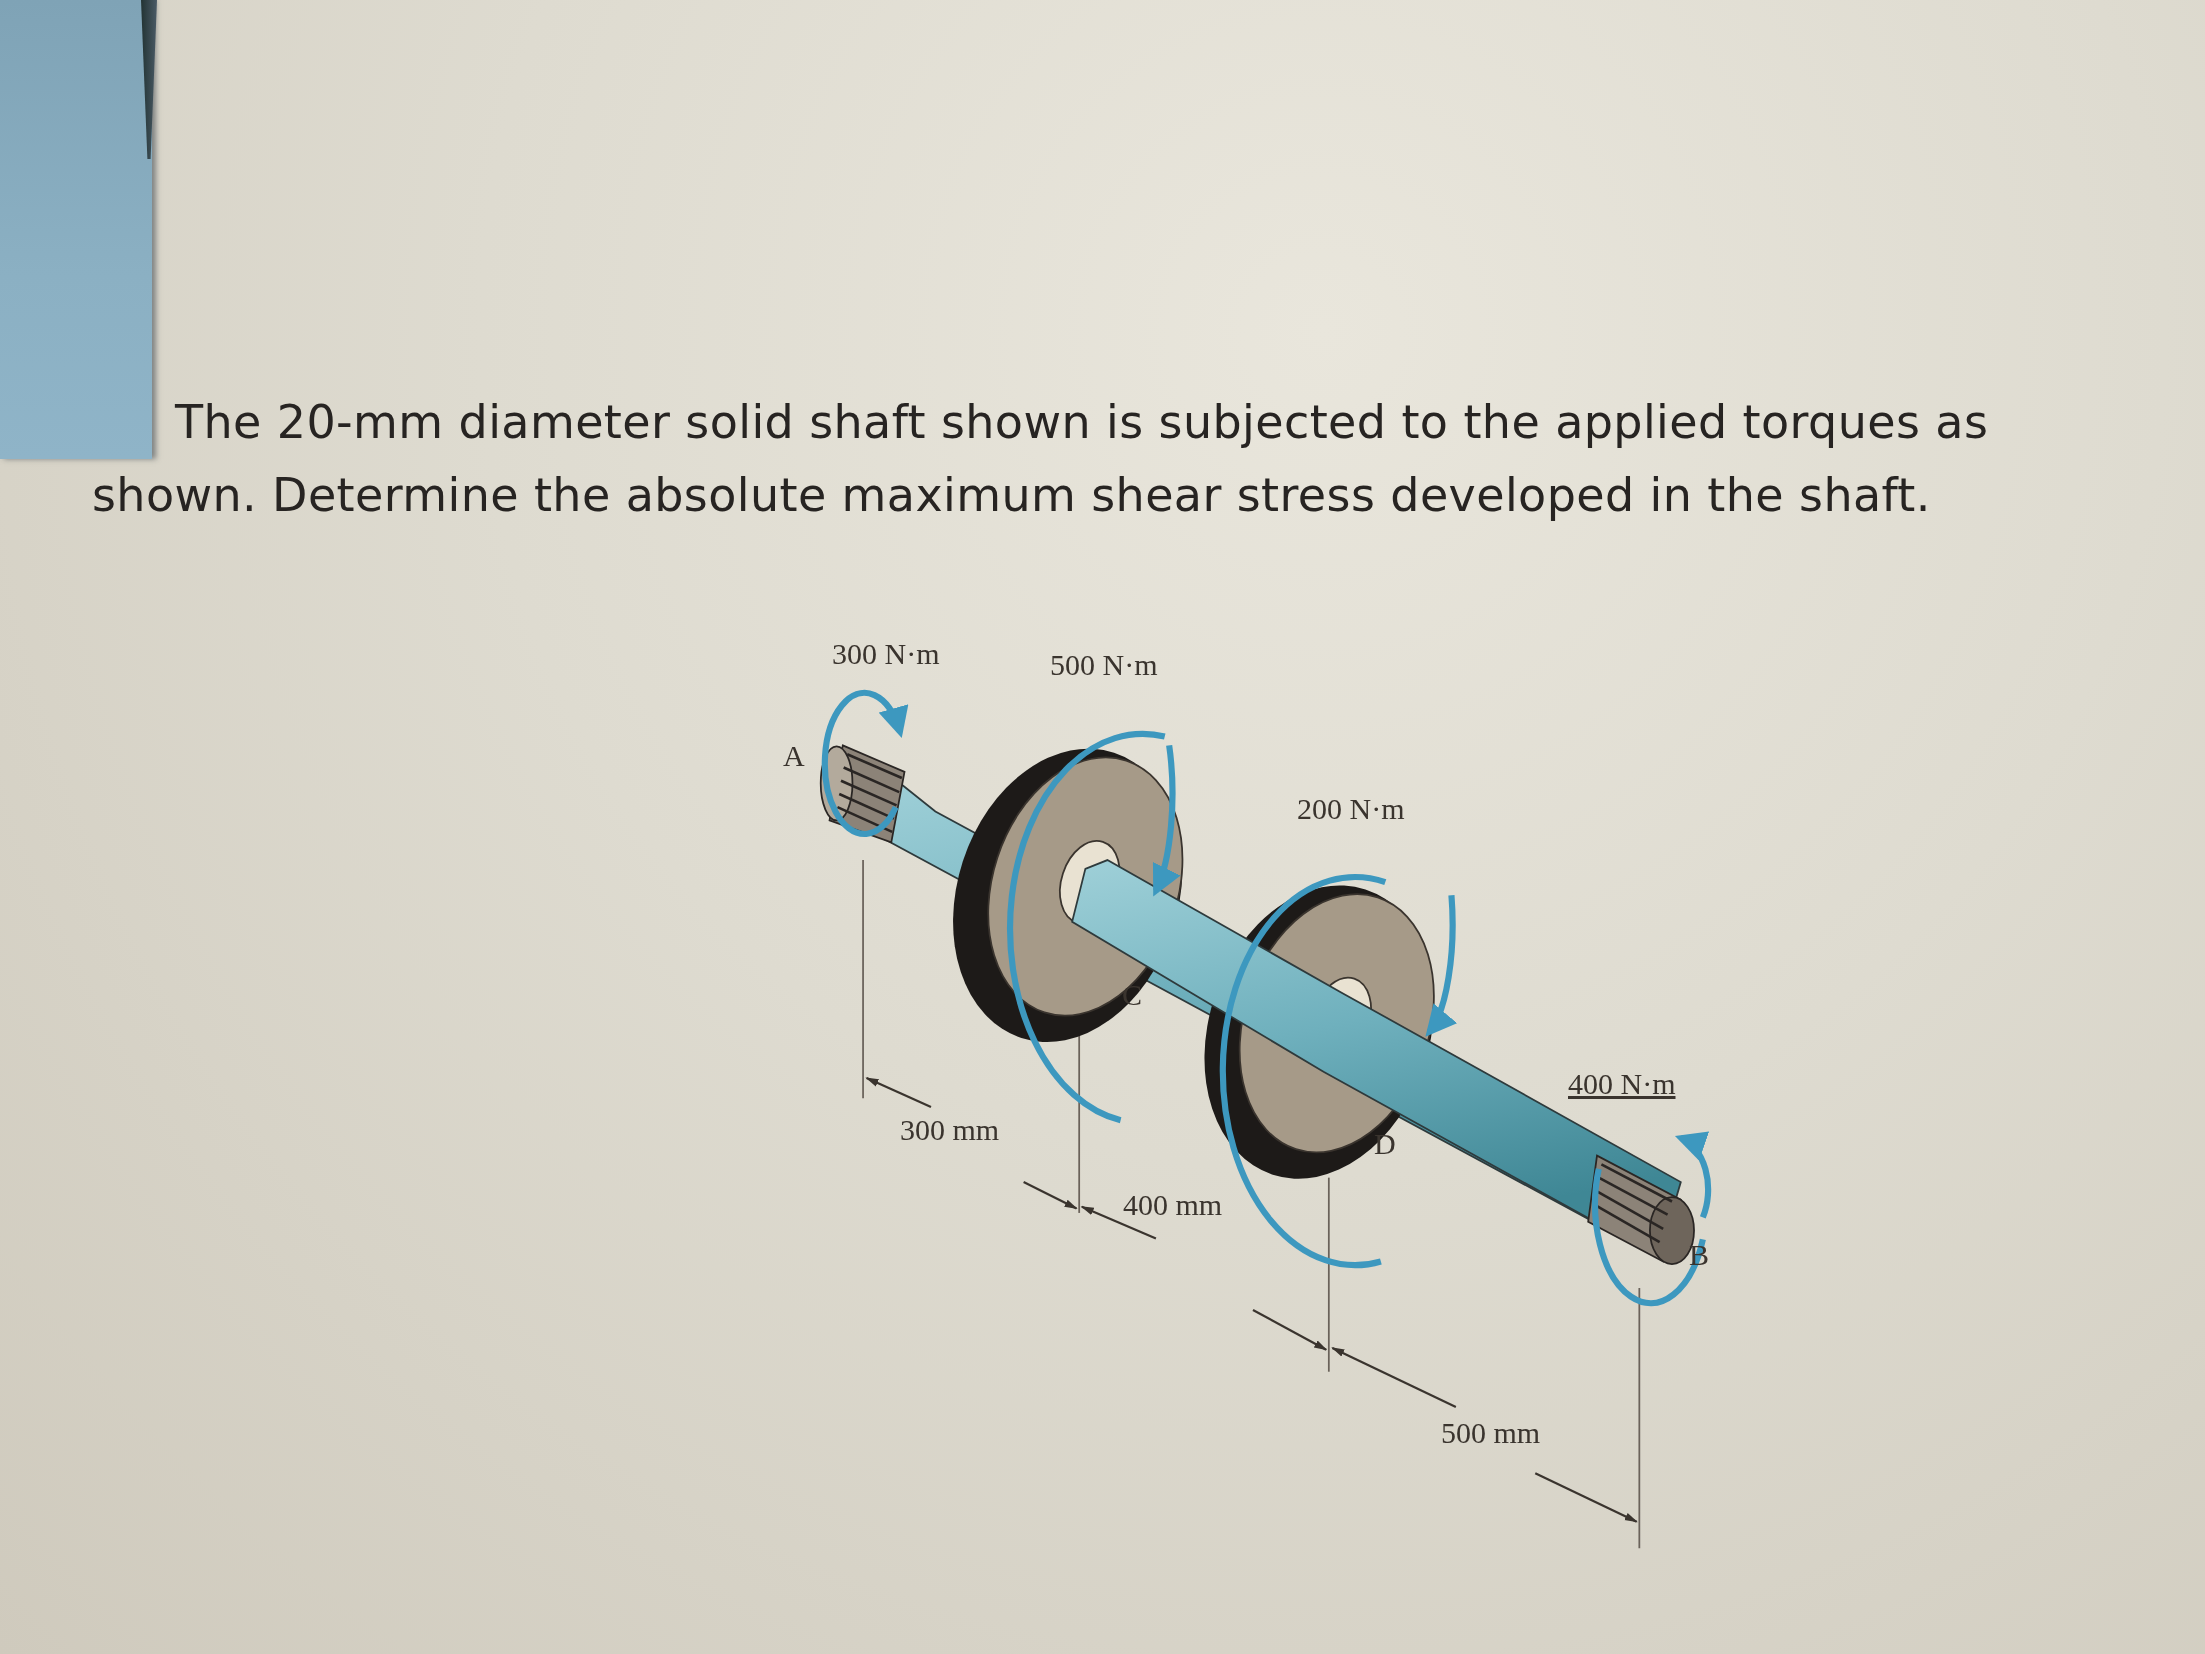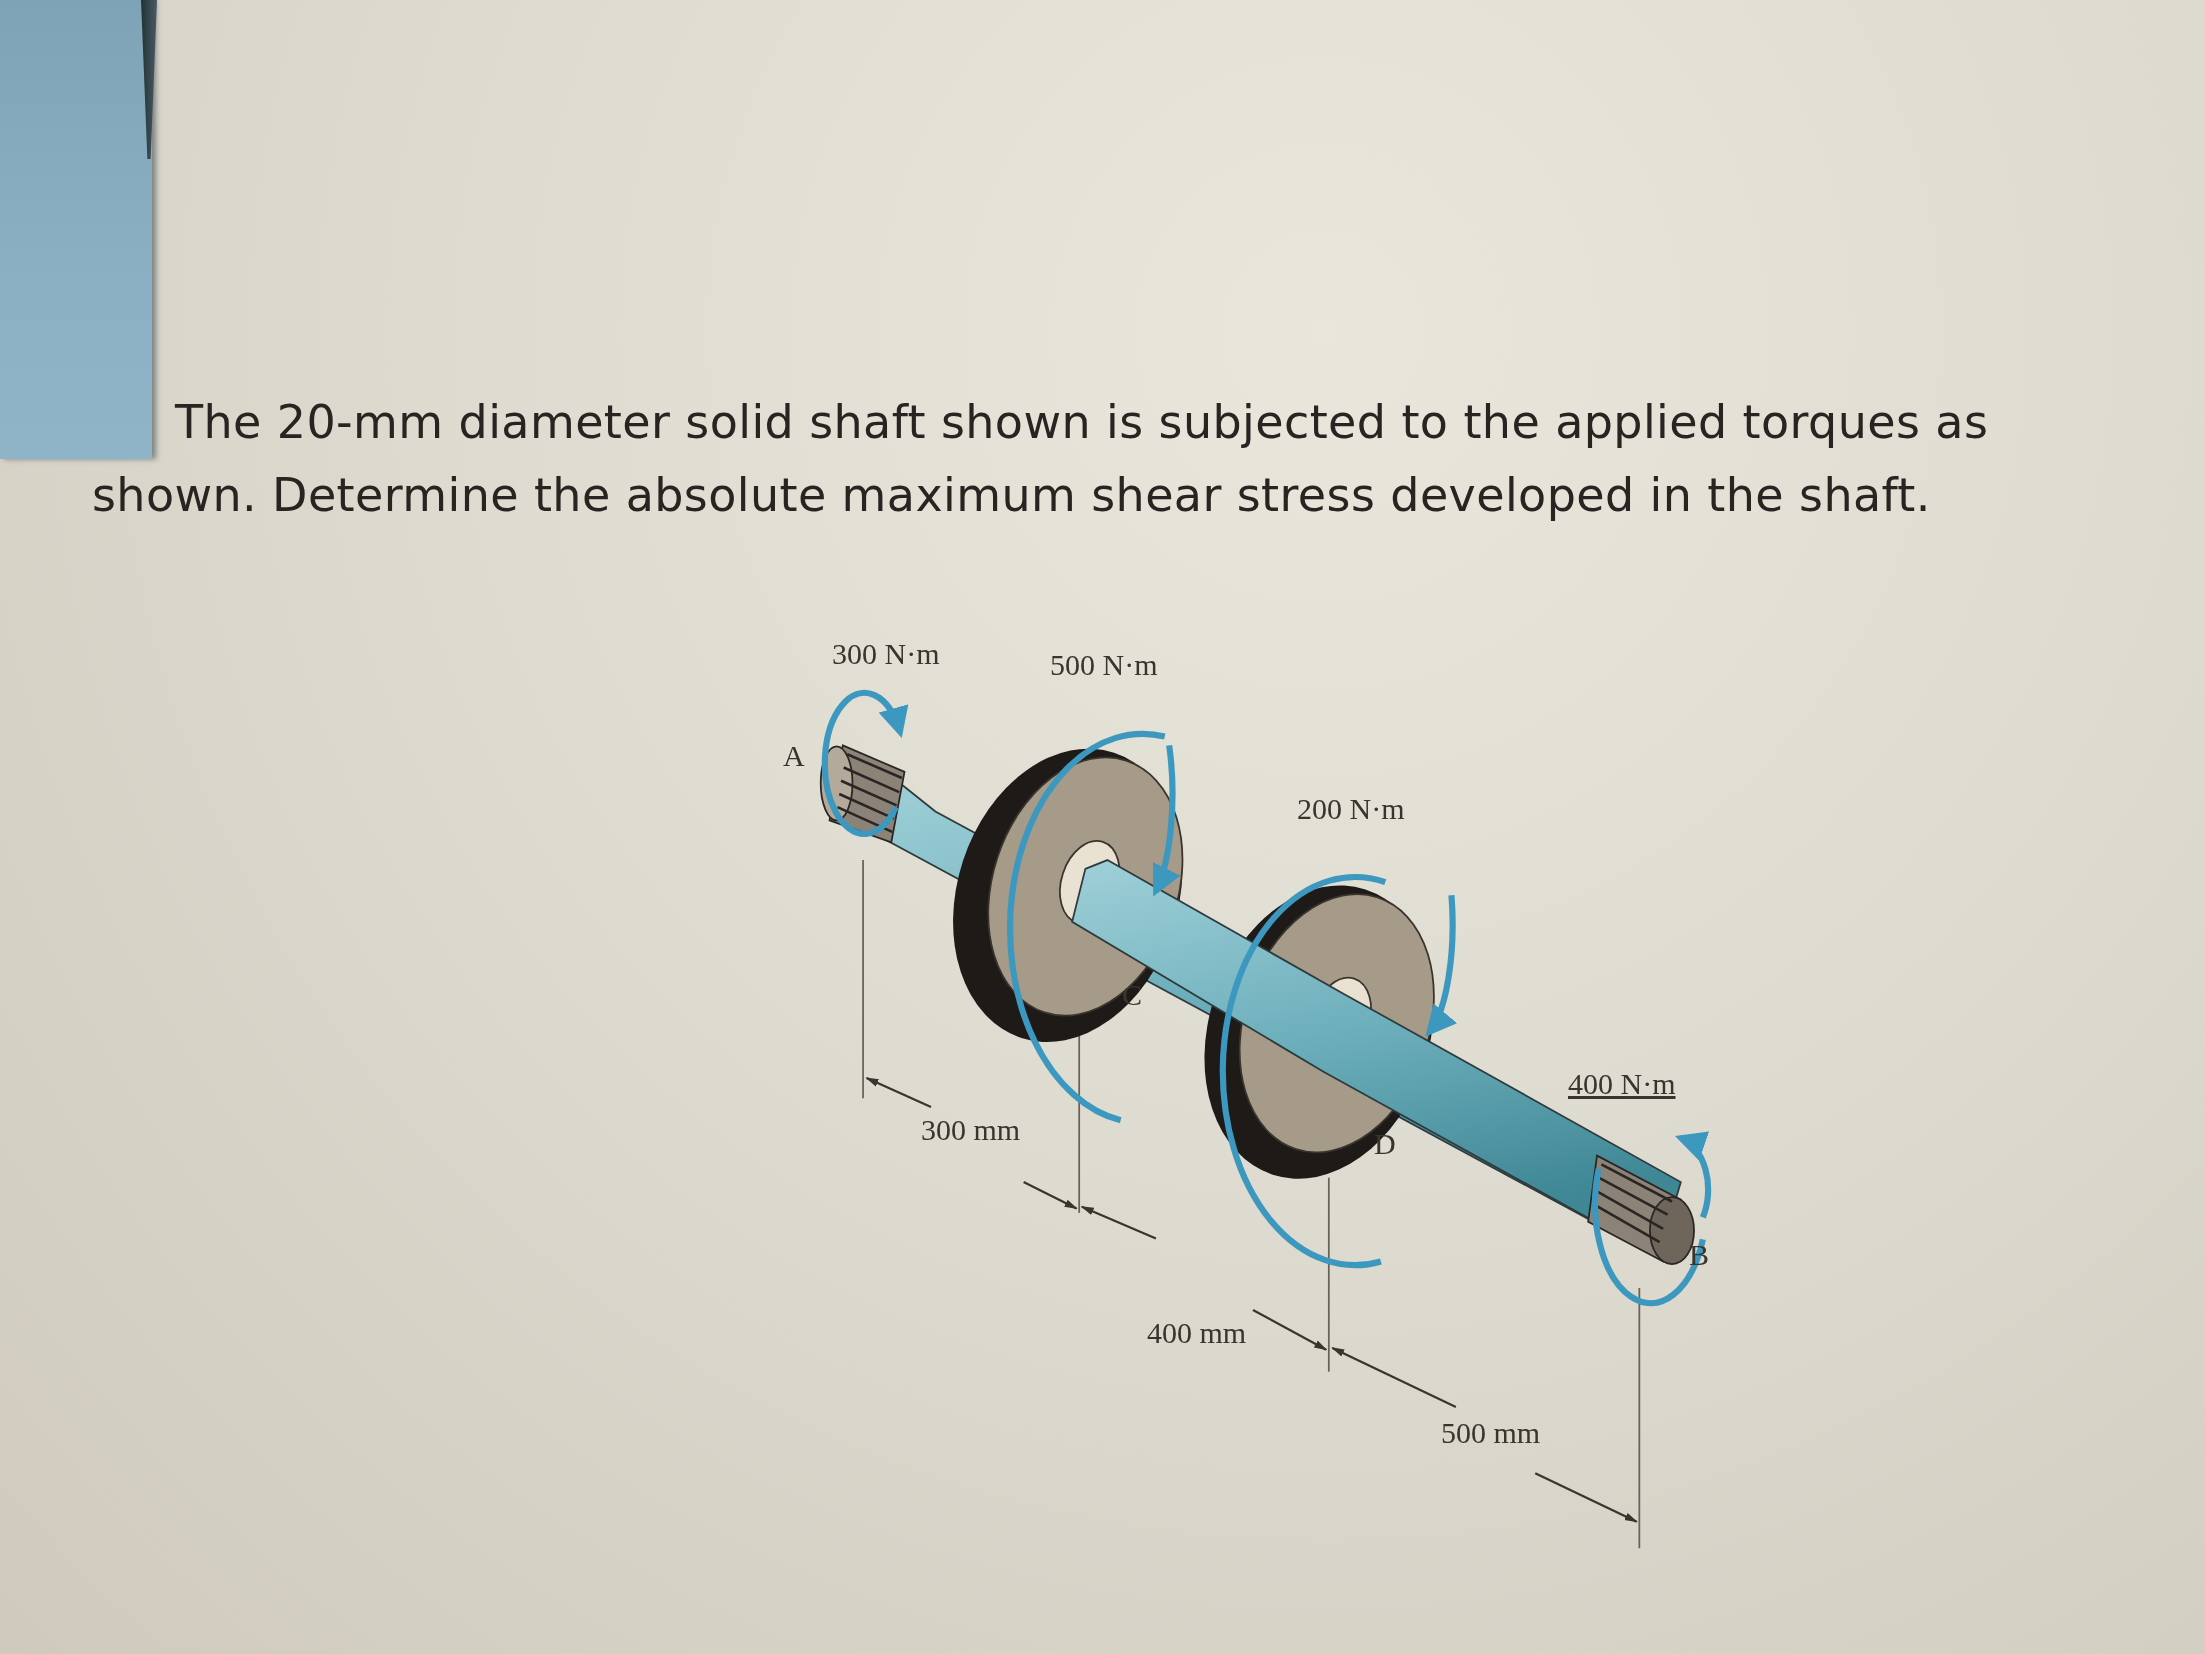--- a/index.html
+++ b/index.html
@@ -109,16 +109,16 @@
 <div class="lbl" style="left:783px;top:739px;">A</div>
 <div class="lbl" style="left:1122px;top:978px;">C</div>
 <div class="lbl" style="left:1374px;top:1127px;">D</div>
 <div class="lbl" style="left:1689px;top:1238px;">B</div>
 
 <div class="lbl" style="left:832px;top:637px;">300 N·m</div>
 <div class="lbl" style="left:1050px;top:648px;font-family:Liberation Serif, serif;">500 N·m</div>
 <div class="lbl" style="left:1297px;top:792px;">200 N·m</div>
 <div class="lbl" style="left:1568px;top:1067px;text-decoration:underline;">400 N·m</div>
 
-<div class="lbl" style="left:900px;top:1113px;margin-left:21px;">300 mm</div>
-<div class="lbl" style="left:1123px;top:1316px;margin-left:24px;">400 mm</div>
+<div class="lbl" style="left:900px;top:1113px;">300 mm</div>
+<div class="lbl" style="left:1123px;top:1188px;">400 mm</div>
 <div class="lbl" style="left:1441px;top:1416px;text-align:right;">500 mm</div>
 
 
 </body></html>

